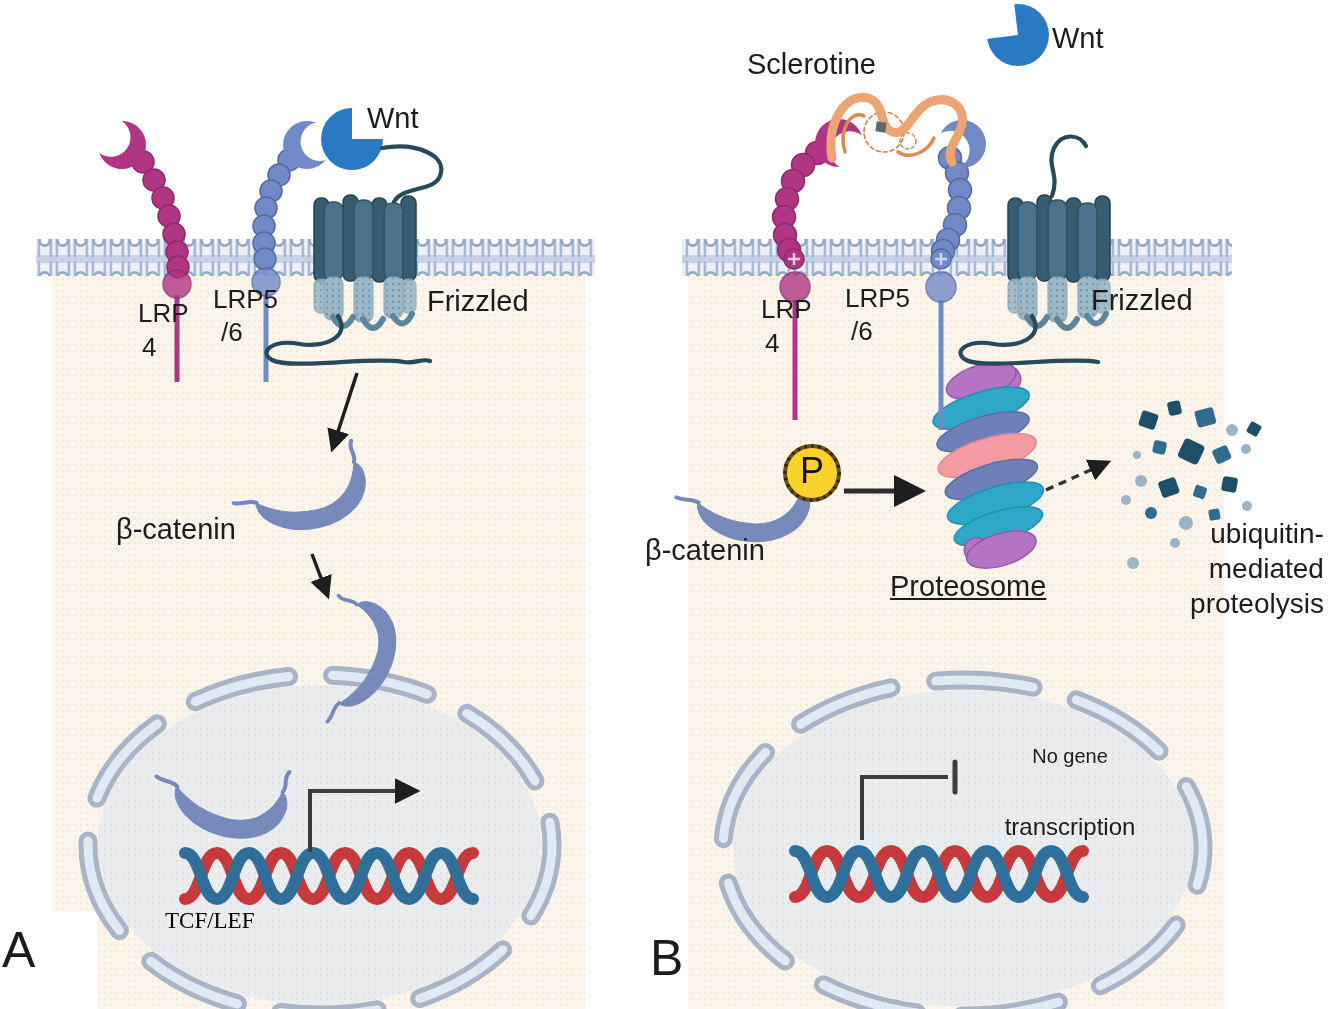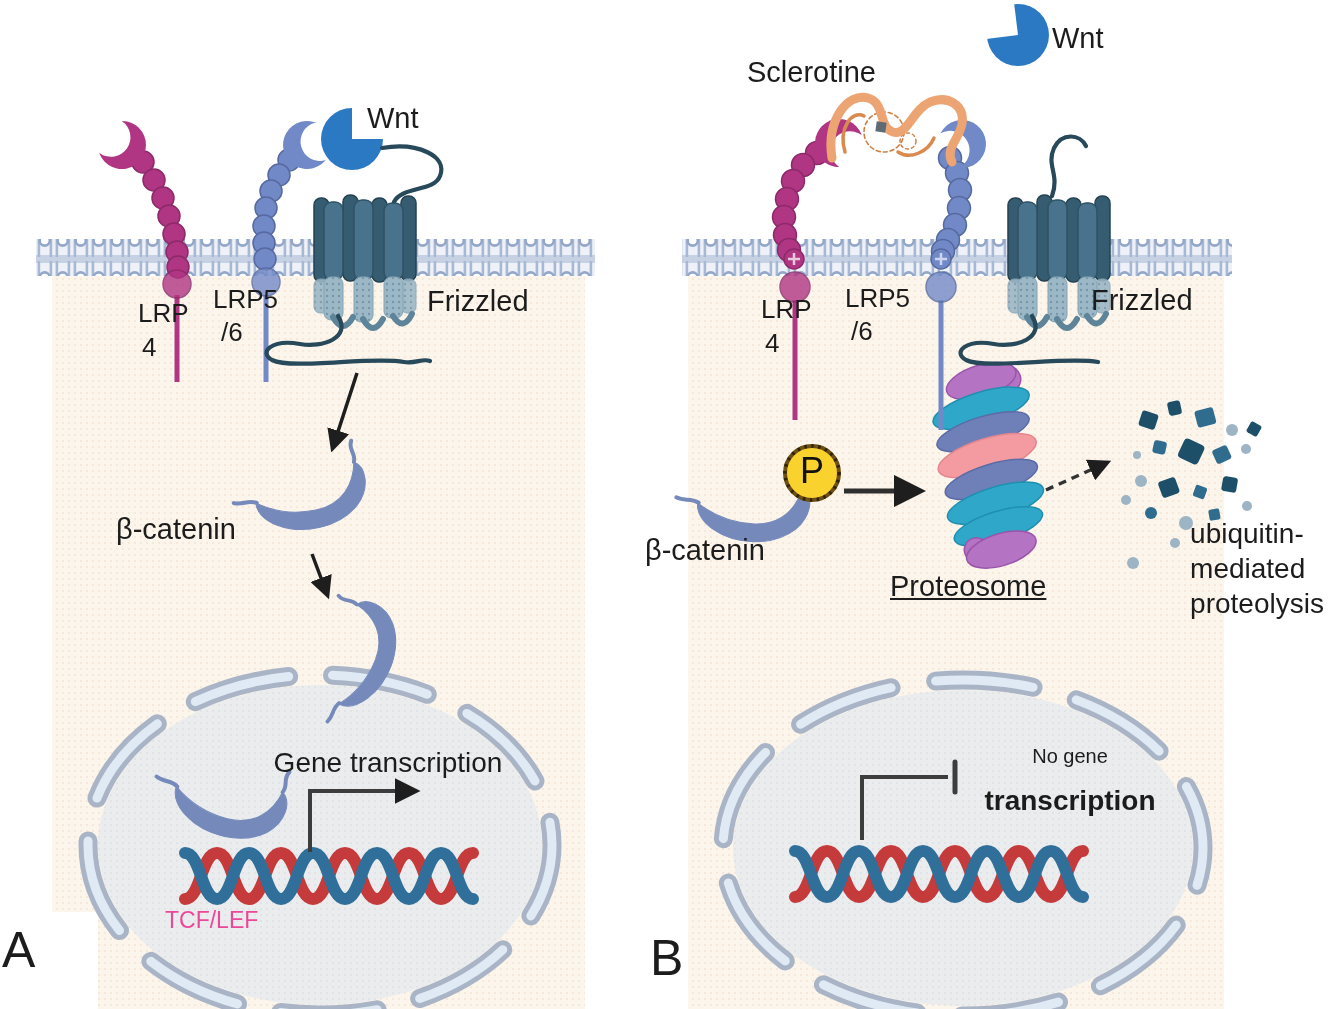--- a/index.html
+++ b/index.html
@@ -9,22 +9,22 @@
     --c-dna-red:#c53a3a; --c-dna-blue:#2f6f99;
     --c-pro-purple:#b573c4; --c-pro-teal:#2fa7c9; --c-pro-slate:#6f80b8; --c-pro-pink:#f49ba1;
     --c-text:#1c1c1c;
   }
   html,body{margin:0;padding:0;background:#fff;}
   .stage{position:relative;width:1328px;height:1009px;background:#ffffff;overflow:hidden;
          font-family:"Liberation Sans", sans-serif;color:var(--c-text);}
   .stage svg{position:absolute;left:0;top:0;}
   .lbl{position:absolute;font-size:29px;line-height:1.12;white-space:nowrap;color:var(--c-text);}
   .sm{font-size:26px;}
-  .tiny{font-size:23px;color:#ec4899;}
-  .ctr{transform:translateX(-50%);text-align:left;}
+  .tiny{font-size:23px;color:#000000;font-family:Liberation Serif, serif;}
+  .ctr{transform:translateX(-50%);text-align:right;}
   .panel-letter{font-size:50px;}
   .p-badge{position:absolute;transform:translate(-50%,-54%);font-size:36px;color:#111;}
   .stack{line-height:35px;}
 </style>
 </head>
 <body>
 
 <div class="stage">
 
 <svg width="1328" height="1009" viewBox="0 0 1328 1009">
@@ -283,35 +283,34 @@
 </svg>
 
 <div class="lbl panel-letter" style="left:2px;top:922px;">A</div>
 <div class="lbl" style="left:367px;top:102px;">Wnt</div>
 <div class="lbl sm" style="left:138px;top:299px;">LRP</div>
 <div class="lbl sm" style="left:142px;top:333px;">4</div>
 <div class="lbl sm" style="left:213px;top:285px;">LRP5</div>
 <div class="lbl sm" style="left:221px;top:318px;">/6</div>
 <div class="lbl" style="left:427px;top:285px;">Frizzled</div>
 <div class="lbl" style="left:116px;top:513px;">β-catenin</div>
-<div class="lbl ctr" style="left:388px;top:747px;font-size:28px;">Gene transcription</div>
 <div class="lbl tiny" style="left:165px;top:908px;">TCF/LEF</div>
 
 <div class="lbl panel-letter" style="left:650px;top:930px;">B</div>
-<div class="lbl" style="left:747px;top:56px;text-align:right;">Sclerotine</div>
+<div class="lbl" style="left:747px;top:48px;text-align:right;">Sclerotine</div>
 <div class="lbl" style="left:1052px;top:22px;">Wnt</div>
 <div class="lbl sm" style="left:761px;top:295px;">LRP</div>
 <div class="lbl sm" style="left:765px;top:329px;">4</div>
 <div class="lbl sm" style="left:845px;top:284px;">LRP5</div>
 <div class="lbl sm" style="left:851px;top:317px;">/6</div>
 <div class="lbl" style="left:1091px;top:284px;">Frizzled</div>
 <div class="lbl" style="left:645px;top:534px;">β-catenin</div>
 <div class="p-badge" style="left:812px;top:473px;">P</div>
 <div class="lbl" style="left:890px;top:570px;text-decoration:underline;">Proteosome</div>
 <div class="lbl ctr stack" style="left:1257px;top:516px;font-size:28px;">
   <div>ubiquitin-</div>
   <div>mediated</div>
   <div>proteolysis</div>
 </div>
 <div class="lbl ctr" style="left:1070px;top:745px;font-size:20px;">No gene</div>
-<div class="lbl ctr" style="left:1070px;top:785px;font-size:28px;font-weight:bold;">transcription</div>
+<div class="lbl ctr" style="left:1070px;top:814px;font-size:24px;">transcription</div>
 
 </div>
 
 </body></html>

